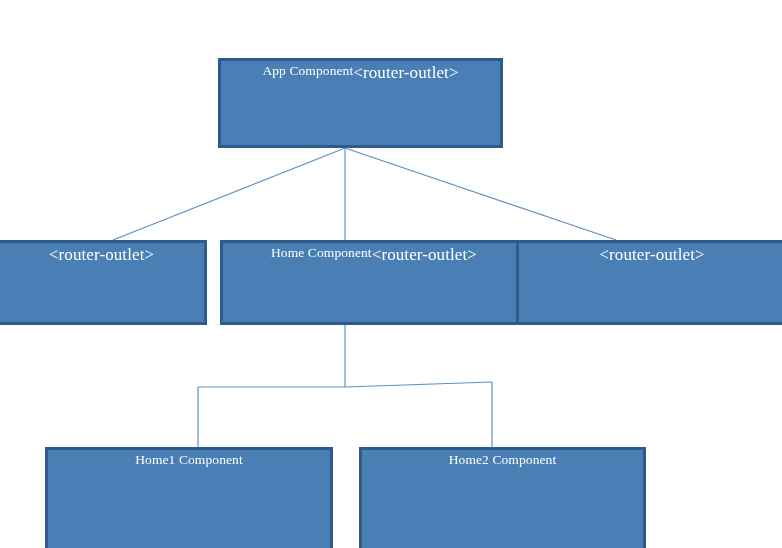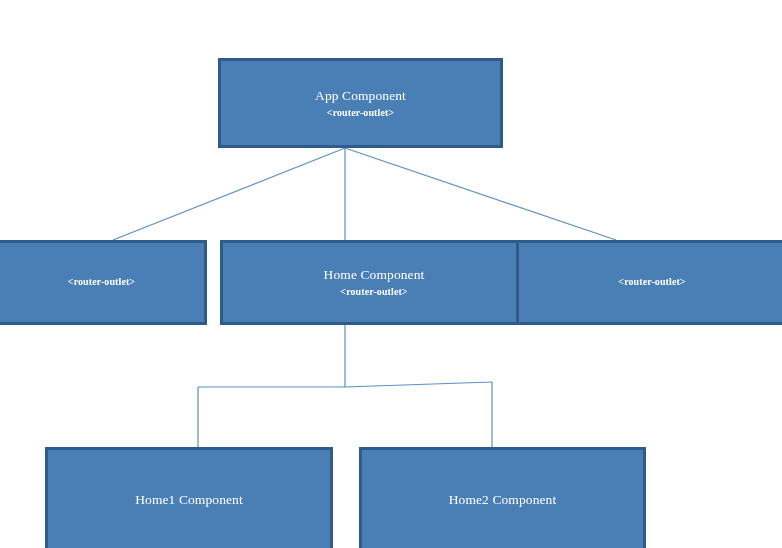--- a/index.html
+++ b/index.html
@@ -23,40 +23,38 @@
     width: 782px;
     height: 548px;
     pointer-events: none;
   }
   .node {
     position: absolute;
     box-sizing: border-box;
     background: #4a7fb5;
     border: 3px solid #2e5b8a;
     display: flex;
-    flex-direction: column;
-    align-items: center;
+    flex-direction: row;
     justify-content: center;
     color: #ffffff;
     z-index: 2;
   }
   .node-label {
     font-size: 13.5px;
     line-height: 1.45;
     letter-spacing: 0.1px;
     text-align: center;
     white-space: nowrap;
   }
   .node-sublabel {
-    font-size: 10px;
+    font-size: 17px;
     line-height: 1.45;
     letter-spacing: 0.1px;
     text-align: center;
     white-space: nowrap;
-    font-weight: bold;
   }
   
   #node-app {
     left: 218px;
     top: 58px;
     width: 285px;
     height: 90px;
   }
   
   #node-about {

